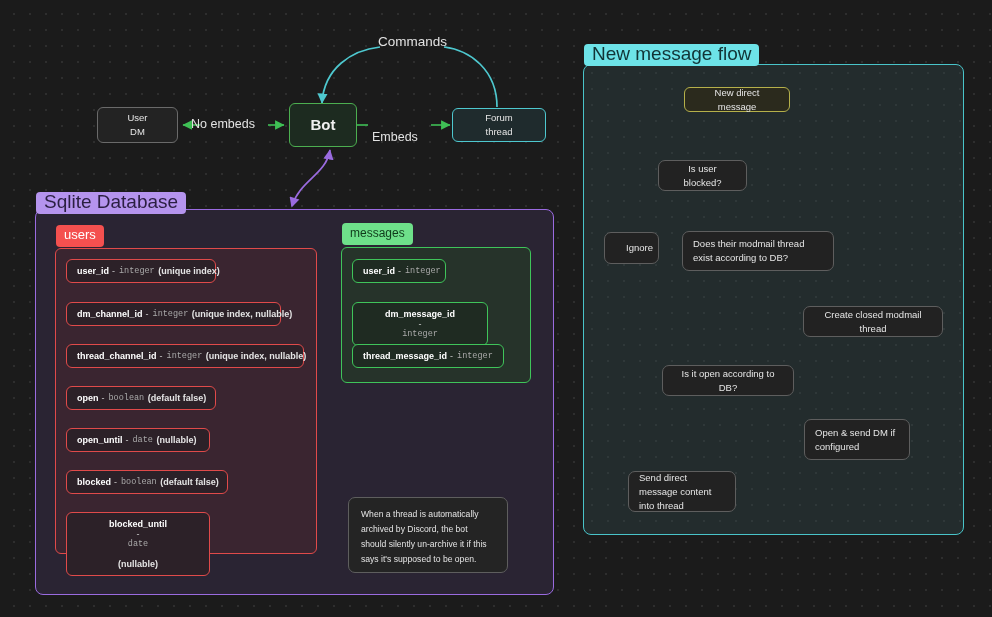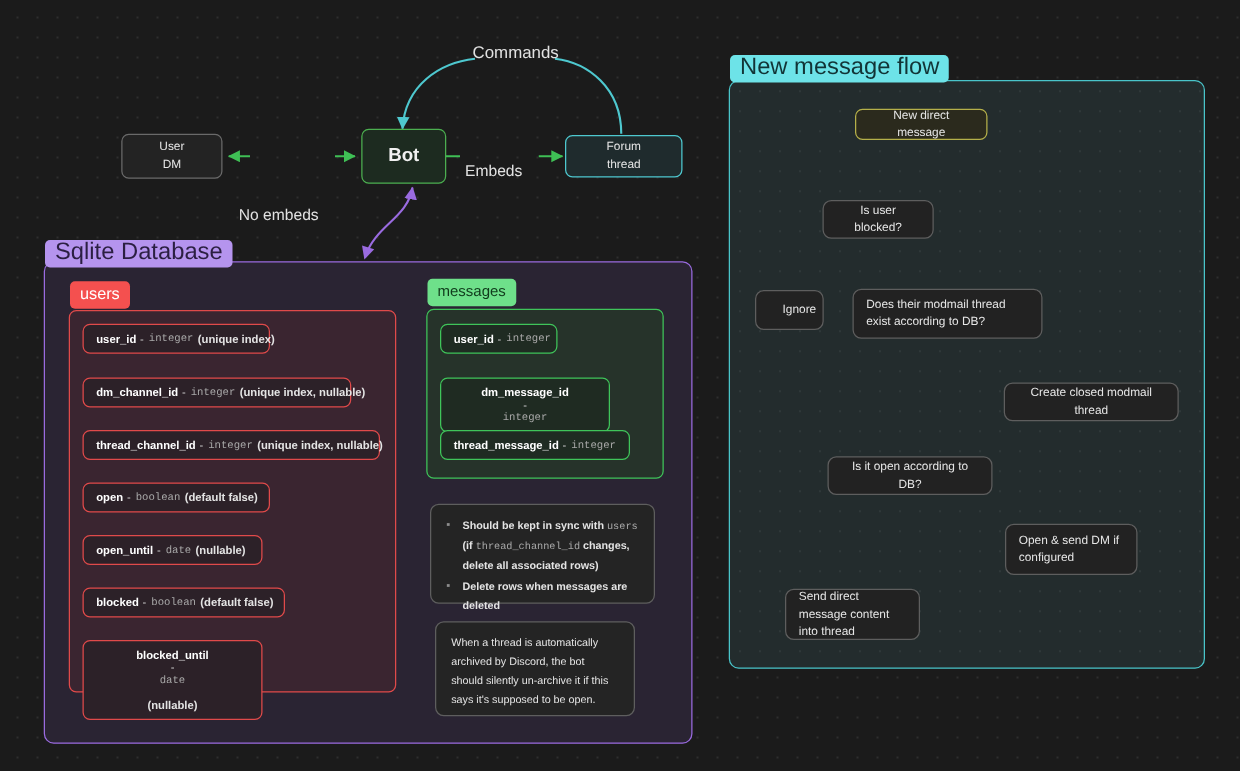--- a/index.html
+++ b/index.html
@@ -214,21 +214,21 @@
   </div>
 
   <div class="abs node greenbox" id="bot-node" style="left:289px;top:103px;width:68px;height:44px;">
     <span>Bot</span>
   </div>
 
   <div class="abs node tealbox" id="forum-node" style="left:452px;top:108px;width:94px;height:34px;">
     <span>Forum thread</span>
   </div>
 
-  <div class="abs edge-label" style="left:191px;top:117px;margin-top:48px;">No embeds</div>
+  <div class="abs edge-label" style="left:191px;top:117px;">No embeds</div>
   <div class="abs edge-label" style="left:372px;top:117px;margin-top:13px;">Embeds</div>
   <div class="abs edge-label" style="left:378px;top:34px;font-size:13.5px;">Commands</div>
 
   <div class="abs group" id="db-group" style="left:35px;top:209px;width:519px;height:386px;"></div>
 
   <div class="abs chip purple" style="left:36px;top:192px;">Sqlite Database</div>
 
   <div class="abs group" id="users-group" style="left:55px;top:248px;width:262px;height:306px;"></div>
   <div class="abs chip red" style="left:56px;top:225px;">users</div>
 
@@ -266,26 +266,20 @@
     <b>dm_message_id</b>
       <span class="dash">-</span>
       <span class="mono">integer</span>
   </div>
   <div class="abs field green" style="left:352px;top:344px;width:152px;">
     <b>thread_message_id</b>
       <span class="dash">-</span>
       <span class="mono">integer</span>
   </div>
 
-  <div class="abs note" style="left:344px;top:403px;width:180px;height:80px;">
-    <ul>
-      <li><span>Should be kept in sync with </span><code>users</code><span> (if </span><code>thread_channel_id</code><span> changes, delete all associated rows)</span></li>
-      <li><span>Delete rows when messages are deleted</span></li>
-    </ul>
-  </div>
 
   <div class="abs note" style="left:348px;top:497px;width:160px;height:76px;">
     <p>When a thread is automatically archived by Discord, the bot should silently un-archive it if this says it's supposed to be open.</p>
   </div>
 
   <div class="abs group" id="flow-group" style="left:583px;top:64px;width:381px;height:471px;"></div>
 
   <div class="abs chip cyan" style="left:584px;top:44px;">New message flow</div>
 
   <div class="abs node yellowbox" style="left:684px;top:87px;width:106px;height:25px;">

